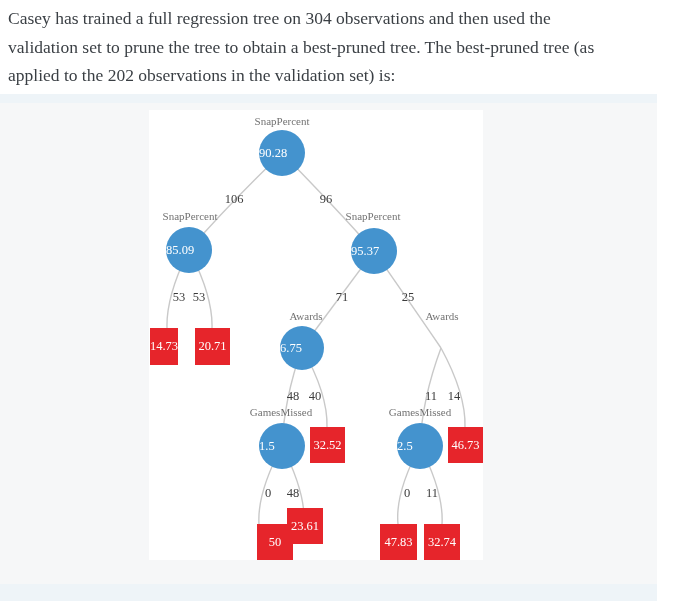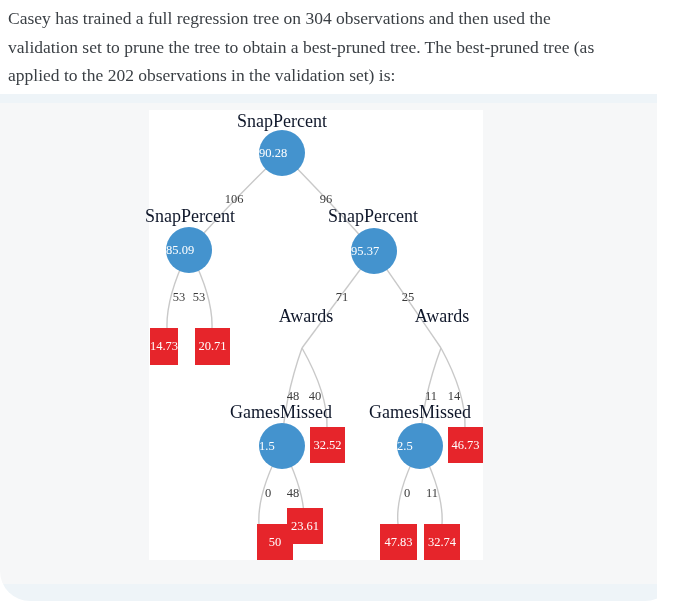--- a/index.html
+++ b/index.html
@@ -1,33 +1,32 @@
 <!DOCTYPE html>
 <html><head>
 <meta charset="utf-8">
 <style>
   html,body{margin:0;padding:0;background:#ffffff;}
   .page{
     position:relative;width:675px;height:601px;background:#ffffff;overflow:hidden;
     font-family:"Liberation Serif","DejaVu Serif",serif;
-    border-radius:30px;
   }
   
   .question{position:absolute;left:8px;top:4px;width:660px;color:#3a3f44;}
   .qline{white-space:nowrap;font-size:17.5px;line-height:28.5px;}
   
   .divider-strip{position:absolute;left:0;top:94px;width:657px;height:9px;background:#eef4f8;}
   .content-area{position:absolute;left:0;top:103px;width:657px;height:481px;background:#f6f7f8;}
   .bottom-band{position:absolute;left:0;top:584px;width:657px;height:17px;background:#eef4f8;}
   
   .tree-panel{position:absolute;left:149px;top:110px;width:334px;height:450px;background:#ffffff;}
   .edges{position:absolute;left:0;top:0;}
   .node-label{
     position:absolute;transform:translateX(-50%);white-space:nowrap;
-    font-size:18px;line-height:13px;color:#0f172a;
+    font-size:11px;line-height:13px;color:#737373;
   }
   .circle{
     position:absolute;width:46px;height:46px;border-radius:50%;background:#4493ce;
     display:flex;align-items:center;
   }
   .circle.sm{width:44px;height:44px;}
   .circle span{color:#ffffff;font-size:12.5px;}
   .leaf{
     position:absolute;background:#e6252b;
     display:flex;align-items:center;justify-content:center;
@@ -84,20 +83,23 @@
 
     <div class="circle" style="left:110px;top:20px">
       <span>90.28</span>
       </div>
     <div class="circle" style="left:17px;top:117px">
       <span>85.09</span>
       </div>
     <div class="circle" style="left:202px;top:118px">
       <span>95.37</span>
       </div>
+    <div class="circle sm" style="left:131px;top:216px">
+      <span>6.75</span>
+      </div>
     <div class="circle" style="left:110px;top:313px">
       <span>1.5</span>
       </div>
     <div class="circle" style="left:248px;top:313px">
       <span>2.5</span>
       </div>
 
     <div class="leaf" style="left:1px;top:218px;width:28px;height:37px">
       <span>14.73</span>
       </div>

